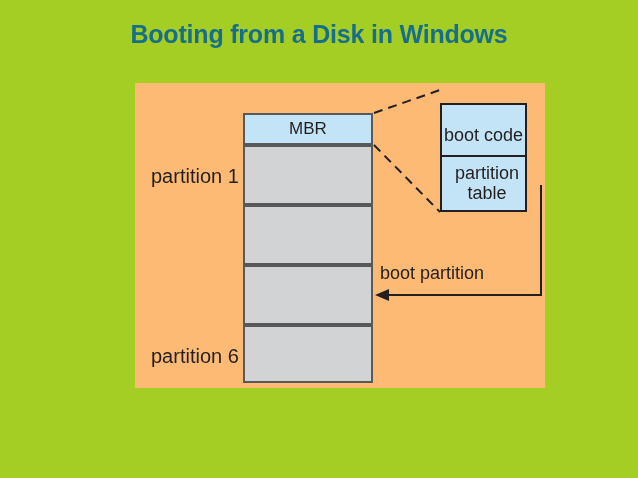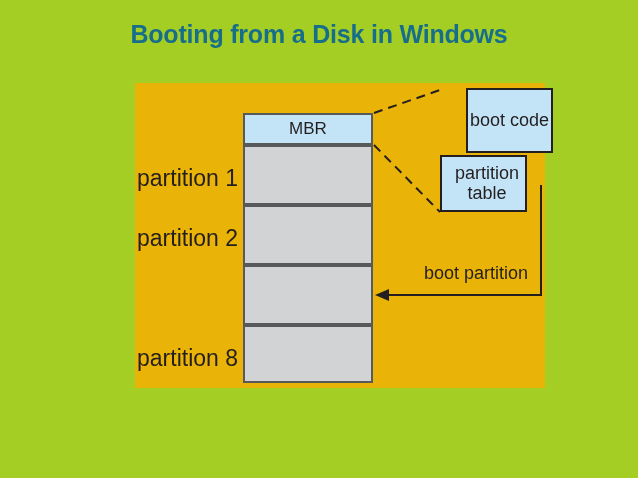--- a/index.html
+++ b/index.html
@@ -31,21 +31,21 @@
     color: #176e8a;
     letter-spacing: -0.2px;
     font-family: "Liberation Sans", sans-serif;
   }
   #figure-panel {
     position: absolute;
     left: 135px;
     top: 83px;
     width: 410px;
     height: 305px;
-    background: #eab308;
+    background: #fdba74;
   }
   
   .disk-block {
     position: absolute;
     left: 108px;
     width: 130px;
     box-sizing: border-box;
     border: 2px solid #58595b;
     background: #d2d3d5;
   }
@@ -55,24 +55,24 @@
     align-items: center;
     justify-content: center;
   }
   .mbr-label {
     font-size: 17px;
     color: #231f20;
     font-family: "Liberation Sans", sans-serif;
   }
   .part-label {
     position: absolute;
-    left: 2px;
+    left: 16px;
     width: 104px;
     text-align: left;
-    font-size: 23px;
+    font-size: 20px;
     color: #231f20;
     font-family: "Liberation Sans", sans-serif;
     white-space: nowrap;
   }
   
   .detail-box {
     position: absolute;
     left: 305px;
     width: 87px;
     box-sizing: border-box;
@@ -80,32 +80,31 @@
     background: #c3e4f7;
     display: flex;
     align-items: center;
     justify-content: center;
     text-align: center;
     line-height: 1.08;
     font-size: 18px;
     color: #231f20;
     font-family: "Liberation Sans", sans-serif;
   }
-  #detail-boot-code { top: 5px;  height: 65px; margin-left: 26px; }
+  #detail-boot-code { top: 20px;  height: 65px; }
   #detail-part-table { top: 72px; height: 57px; padding-left: 7px; }
 
   .boot-partition-label {
     position: absolute;
     left: 245px;
     top: 180px;
     font-size: 18px;
     color: #231f20;
     font-family: "Liberation Sans", sans-serif;
     white-space: nowrap;
-    margin-left: 44px;
   }
   #figure-svg {
     position: absolute;
     left: 0;
     top: 0;
     width: 410px;
     height: 305px;
     overflow: visible;
   }
 </style>
@@ -131,22 +130,21 @@
     <div class="disk-block mbr" style="top:30px; height:32px;">
       <span class="mbr-label">MBR</span>
     </div>
 
     <div class="disk-block" style="top:62px;  height:60px;"></div>
     <div class="disk-block" style="top:122px; height:60px;"></div>
     <div class="disk-block" style="top:182px; height:60px;"></div>
     <div class="disk-block" style="top:242px; height:58px;"></div>
 
     <div class="part-label" style="top:82px;">partition 1</div>
-    <div class="part-label" style="top:142px;">partition 2</div>
-    <div class="part-label" style="top:262px;">partition 8</div>
+    <div class="part-label" style="top:262px;">partition 6</div>
 
     <div id="detail-boot-code" class="detail-box">boot code</div>
     <div id="detail-part-table" class="detail-box">partition table</div>
 
     <div class="boot-partition-label">boot partition</div>
 
   </div>
 </div>
 
 </body></html>

